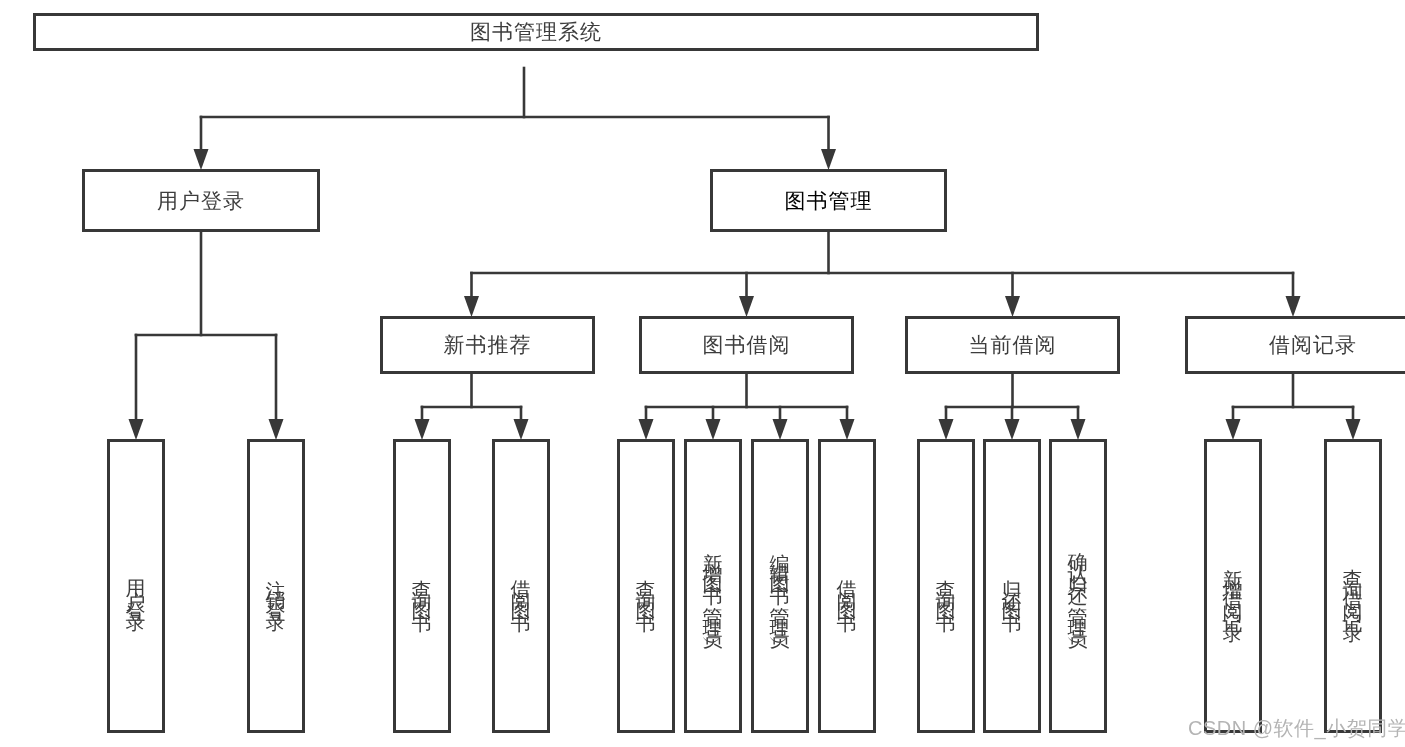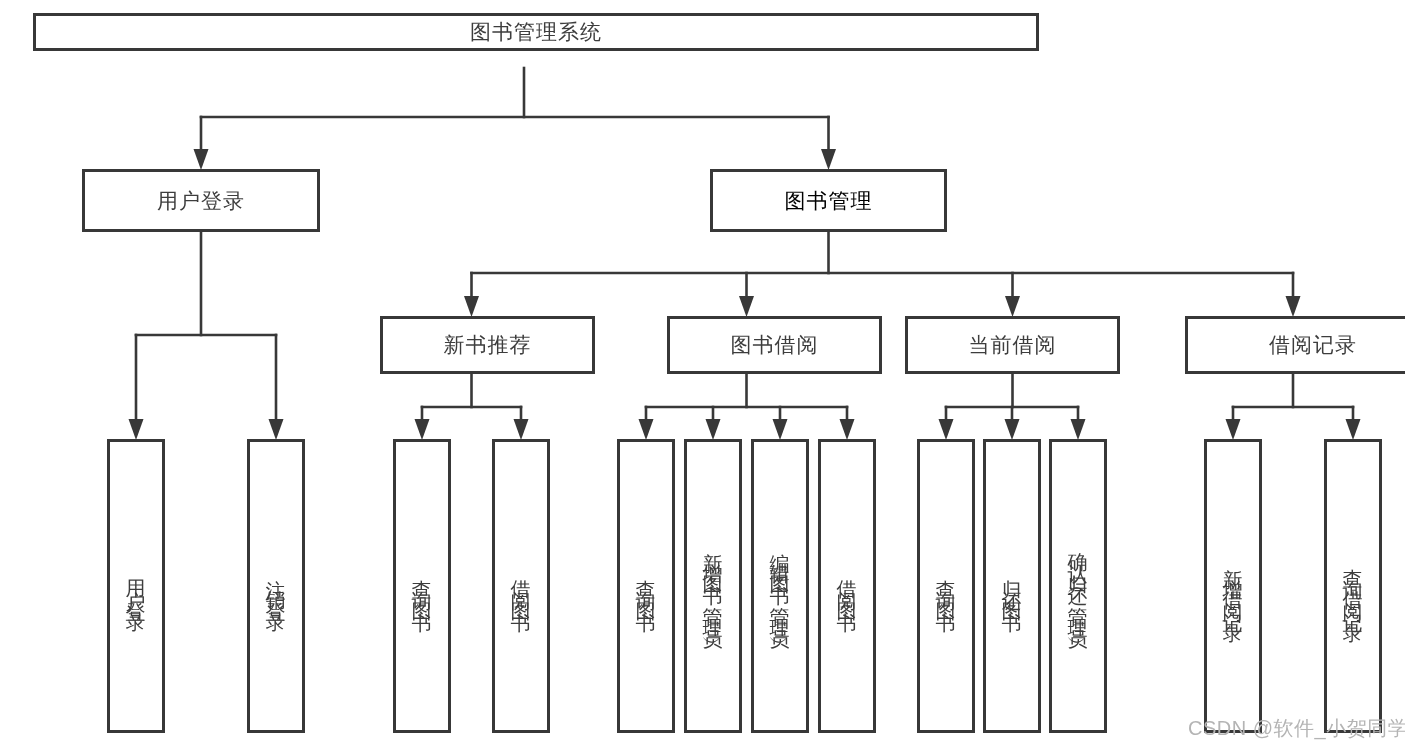--- a/index.html
+++ b/index.html
@@ -115,21 +115,21 @@
         <polygon points="1225.5,419 1240.5,419 1233,440" fill="#383838"></polygon>
         <line x1="1353" y1="407" x2="1353" y2="423" stroke="#383838" stroke-width="2.6" stroke-linecap="square"></line>
         <polygon points="1345.5,419 1360.5,419 1353,440" fill="#383838"></polygon>
       </g>
     </svg>
   <div id="nodes-layer">
       <div class="node horizontal" style="left: 21px; top: 13px; width: 1006px; height: 38px; border-color: rgb(56, 56, 56); color: rgb(61, 61, 61); margin-left: 12px;">图书管理系统</div>
       <div class="node horizontal" style="left: 82px; top: 169px; width: 238px; height: 63px; border-color: rgb(56, 56, 56); color: rgb(61, 61, 61);">用户登录</div>
       <div class="node horizontal" style="left: 710px; top: 169px; width: 237px; height: 63px; border-color: rgb(56, 56, 56); color: #000000;">图书管理</div>
       <div class="node horizontal" style="left: 364px; top: 316px; width: 215px; height: 58px; border-color: rgb(56, 56, 56); color: rgb(61, 61, 61); margin-left: 16px;">新书推荐</div>
-      <div class="node horizontal" style="left: 639px; top: 316px; width: 215px; height: 58px; border-color: rgb(56, 56, 56); color: rgb(61, 61, 61); margin-left: 28px;">图书借阅</div>
+      <div class="node horizontal" style="left: 639px; top: 316px; width: 215px; height: 58px; border-color: rgb(56, 56, 56); color: rgb(61, 61, 61);">图书借阅</div>
       <div class="node horizontal" style="left: 905px; top: 316px; width: 215px; height: 58px; border-color: rgb(56, 56, 56); color: rgb(61, 61, 61);">当前借阅</div>
       <div class="node horizontal" style="left: 1185px; top: 316px; width: 256px; height: 58px; border-color: rgb(56, 56, 56); color: rgb(61, 61, 61);">借阅记录</div>
       <div class="node vertical" style="left: 107px; top: 439px; width: 58px; height: 294px; border-color: rgb(56, 56, 56); color: rgb(61, 61, 61);">用户登录</div>
       <div class="node vertical" style="left: 247px; top: 439px; width: 58px; height: 294px; border-color: rgb(56, 56, 56); color: rgb(61, 61, 61);">注销登录</div>
       <div class="node vertical" style="left: 393px; top: 439px; width: 58px; height: 294px; border-color: rgb(56, 56, 56); color: rgb(61, 61, 61);">查询图书</div>
       <div class="node vertical" style="left: 492px; top: 439px; width: 58px; height: 294px; border-color: rgb(56, 56, 56); color: rgb(61, 61, 61);">借阅图书</div>
       <div class="node vertical" style="left: 617px; top: 439px; width: 58px; height: 294px; border-color: rgb(56, 56, 56); color: rgb(61, 61, 61);">查询图书</div>
       <div class="node vertical" style="left: 684px; top: 439px; width: 58px; height: 294px; border-color: rgb(56, 56, 56); color: rgb(61, 61, 61);">新增图书（管理员）</div>
       <div class="node vertical" style="left: 751px; top: 439px; width: 58px; height: 294px; border-color: rgb(56, 56, 56); color: rgb(61, 61, 61);">编辑图书（管理员）</div>
       <div class="node vertical" style="left: 818px; top: 439px; width: 58px; height: 294px; border-color: rgb(56, 56, 56); color: rgb(61, 61, 61);">借阅图书</div>

